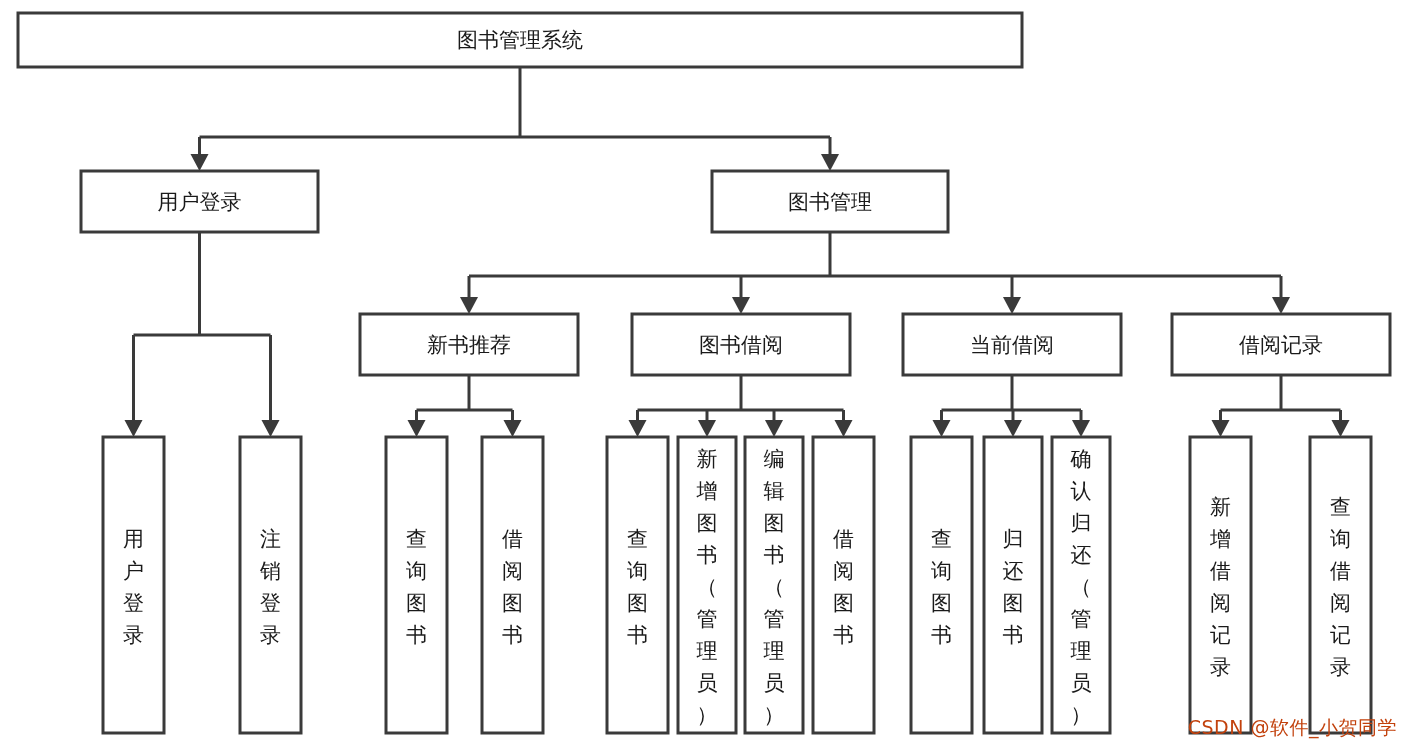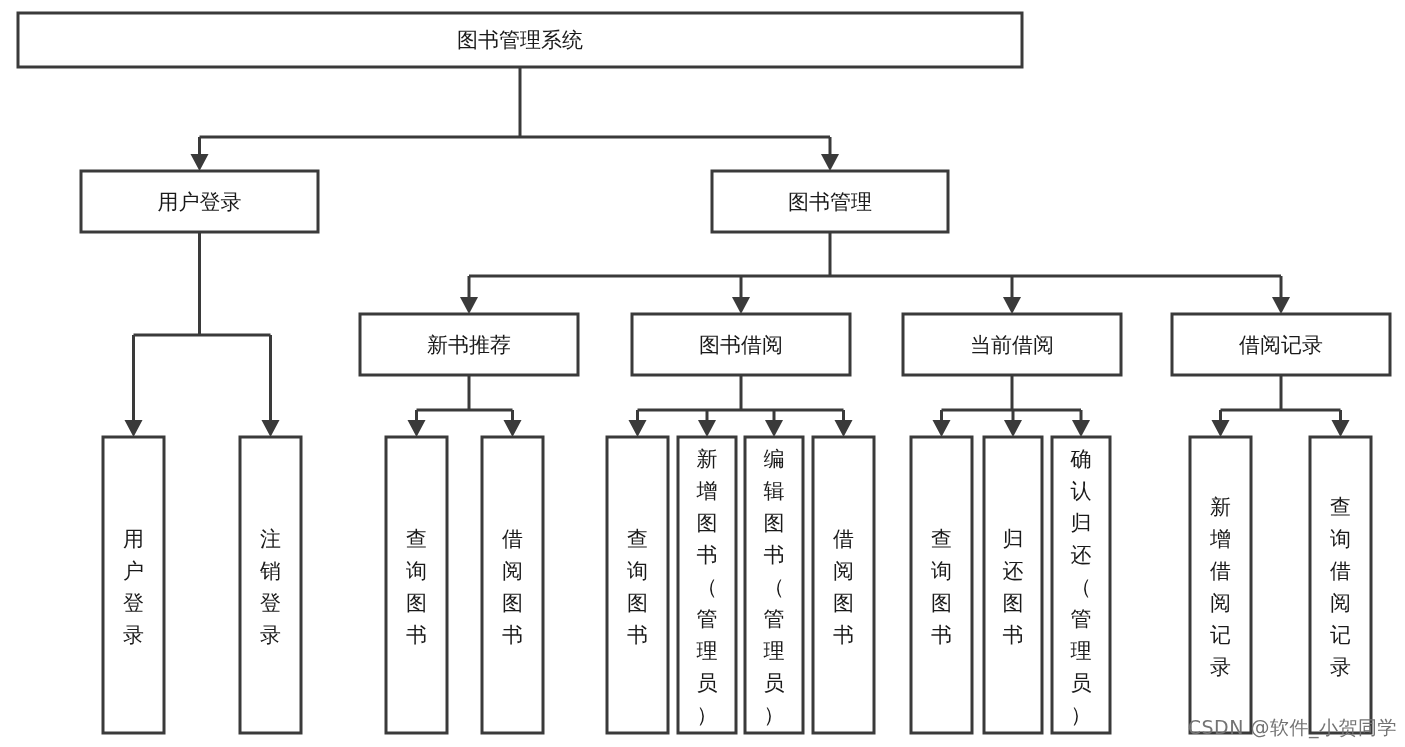--- a/index.html
+++ b/index.html
@@ -54,21 +54,21 @@
     font-family: "DejaVu Sans", "Liberation Sans", sans-serif;
     font-size: 21px;
     text-anchor: middle;
   }
   .watermark-text {
     position: absolute;
     right: 8px;
     bottom: 6px;
     font-family: "DejaVu Sans", "Liberation Sans", sans-serif;
     font-size: 19px;
-    color: #737373;
+    color: #c2410c;
     white-space: nowrap;
     user-select: none;
     letter-spacing: 0.5px;
   }
 </style>
 </head>
 <body>
 
 <div id="diagram-root">
 

